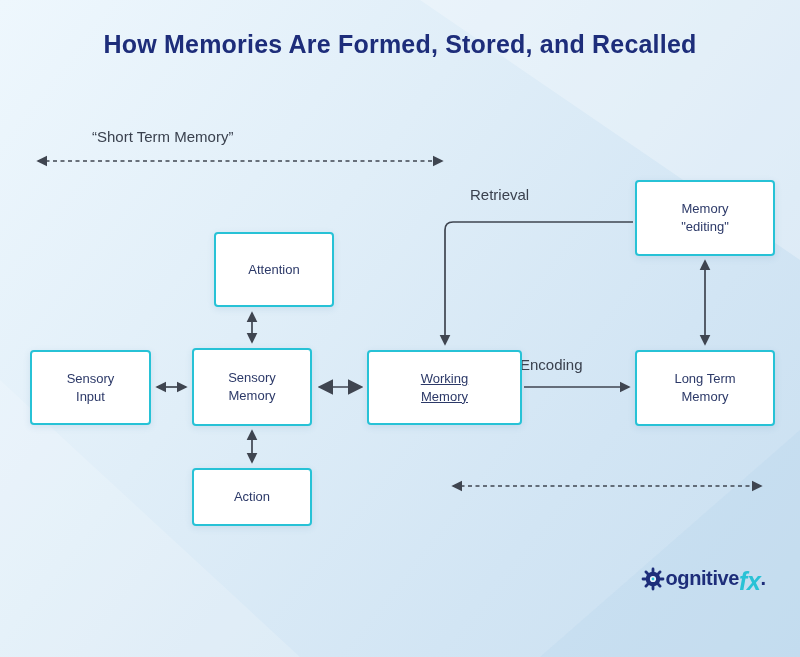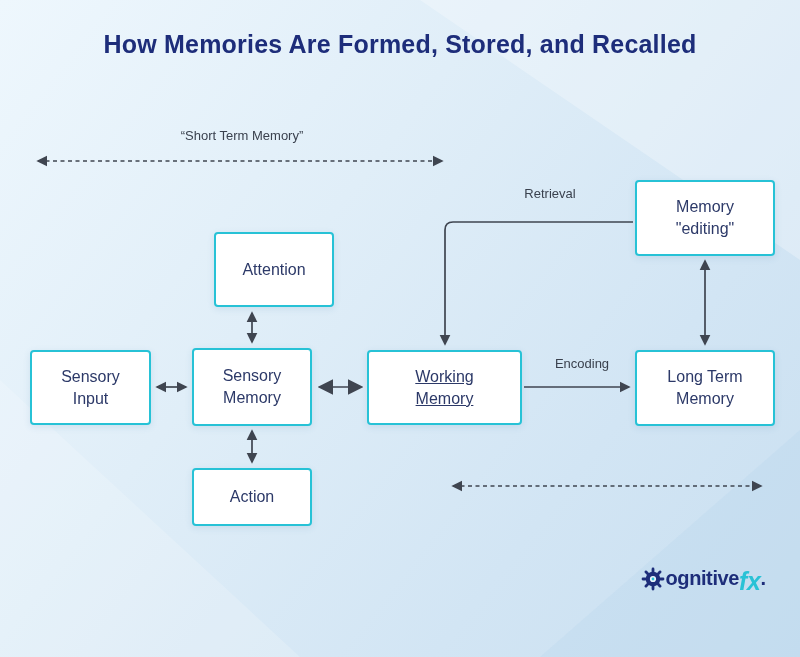--- a/index.html
+++ b/index.html
@@ -23,31 +23,30 @@
     letter-spacing:0.2px;
   }
 
   .node {
     position:absolute;
     background:#ffffff;
     border:2px solid #27c2d6;
     border-radius:4px;
     display:flex; align-items:center; justify-content:center;
     text-align:center;
-    font-size:16px; line-height:1.35;
+    font-size:13px; line-height:1.35;
     color:#2c3968;
     white-space:pre-line;
     box-shadow:0 2px 7px rgba(70,130,170,0.14);
   }
 
   .lbl {
     position:absolute;
-    font-size:13px;
+    font-size:15px;
     color:#3a414e;
-    text-align:center;
   }
 
   svg.arrows { position:absolute; left:0; top:0; }
 
   .logo {
     position:absolute; right:34px; top:567px;
     display:flex; 
   }
   .logo .gear { margin-right:1px; display:block; }
   .logo .t1 { font-size:20px; font-weight:700; color:#1d2d7a; letter-spacing:-0.4px; }

